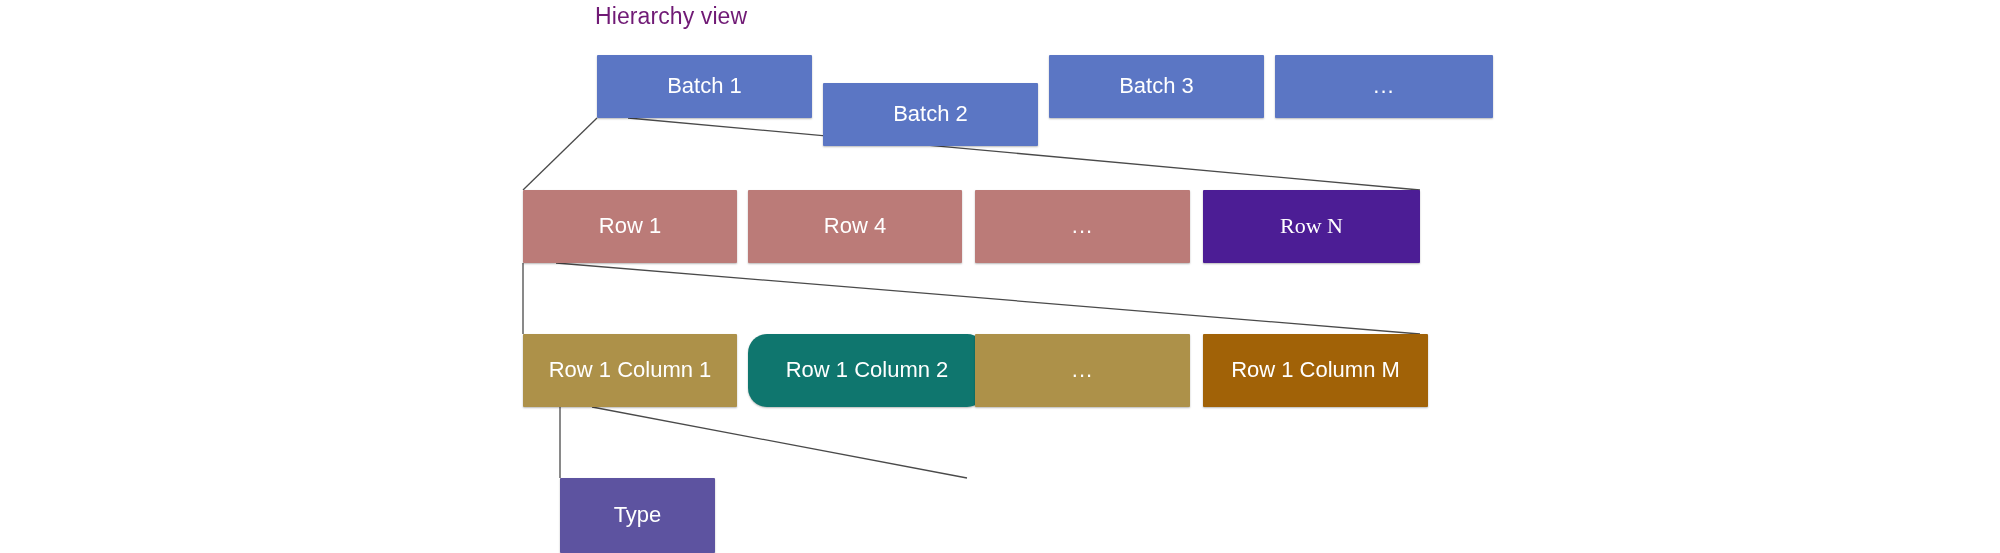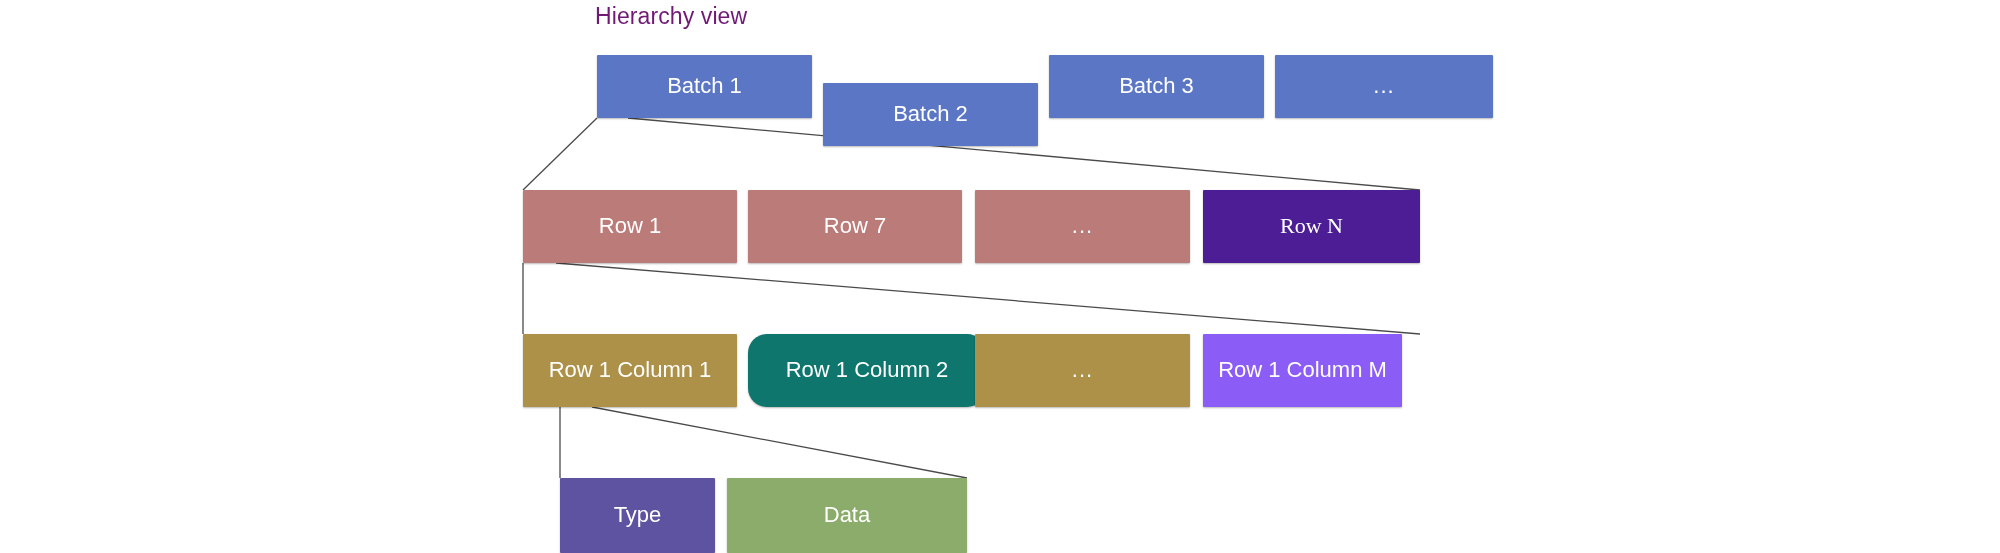--- a/index.html
+++ b/index.html
@@ -90,41 +90,38 @@
       <div class="node" style="left: 1049px; top: 55px; width: 215px; height: 63px; background: rgb(91, 118, 196); justify-content: center;">
         <span class="node-label">Batch 3</span>
       </div>
       <div class="node ellipsis" style="left: 1275px; top: 55px; width: 218px; height: 63px; background: rgb(91, 118, 196);">
         <span class="node-label">...</span>
       </div>
       <div class="node" style="left: 523px; top: 190px; width: 214px; height: 73px; background: rgb(187, 123, 120);">
         <span class="node-label">Row 1</span>
       </div>
       <div class="node" style="left: 748px; top: 190px; width: 214px; height: 73px; background: rgb(187, 123, 120);">
-        <span class="node-label">Row 7</span>
+        <span class="node-label">Row 4</span>
       </div>
       <div class="node ellipsis" style="left: 975px; top: 190px; width: 215px; height: 73px; background: rgb(187, 123, 120);">
         <span class="node-label">...</span>
       </div>
       <div class="node" style="left: 1203px; top: 190px; width: 217px; height: 73px; background: #4c1d95; font-family: Liberation Serif, serif;">
         <span class="node-label">Row N</span>
       </div>
       <div class="node" style="left: 523px; top: 334px; width: 214px; height: 73px; background: rgb(173, 145, 73);">
         <span class="node-label">Row 1 Column 1</span>
       </div>
       <div class="node" style="left: 748px; top: 334px; width: 238px; height: 73px; background: #0f766e; border-radius: 19px;">
         <span class="node-label">Row 1 Column 2</span>
       </div>
       <div class="node ellipsis" style="left: 975px; top: 334px; width: 215px; height: 73px; background: rgb(173, 145, 73);">
         <span class="node-label">...</span>
       </div>
-      <div class="node" style="left: 1203px; top: 334px; width: 199px; height: 73px; background: #8b5cf6;">
+      <div class="node" style="left: 1203px; top: 334px; width: 225px; height: 73px; background: #a16207;">
         <span class="node-label">Row 1 Column M</span>
       </div>
       <div class="node" style="left: 560px; top: 478px; width: 155px; height: 75px; background: rgb(93, 83, 160);">
         <span class="node-label">Type</span>
-      </div>
-      <div class="node" style="left: 727px; top: 478px; width: 240px; height: 75px; background: rgb(140, 172, 107);">
-        <span class="node-label">Data</span>
       </div>
     </div>
 
 </div>
 
 </body></html>

